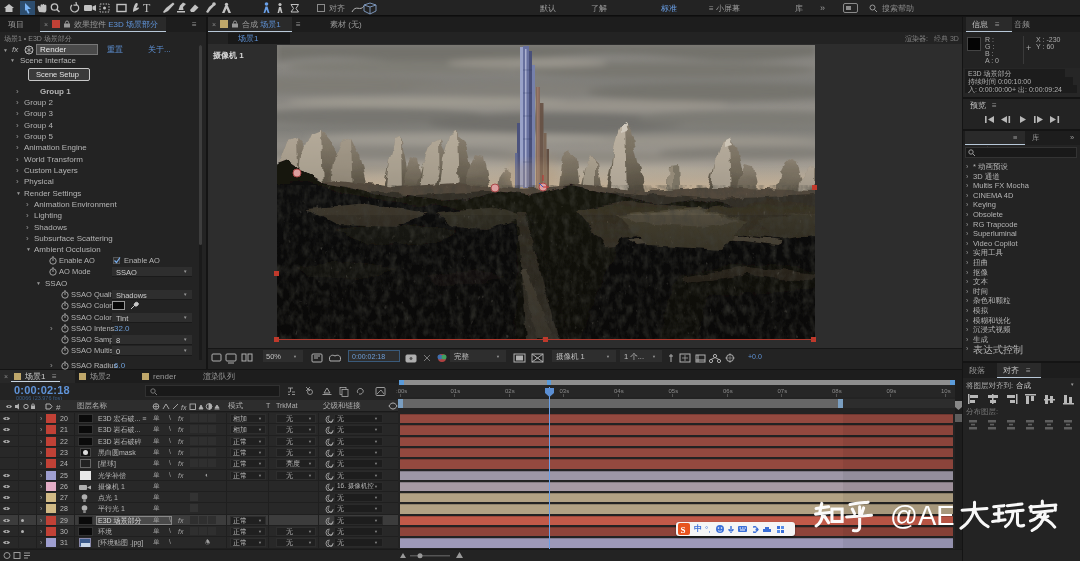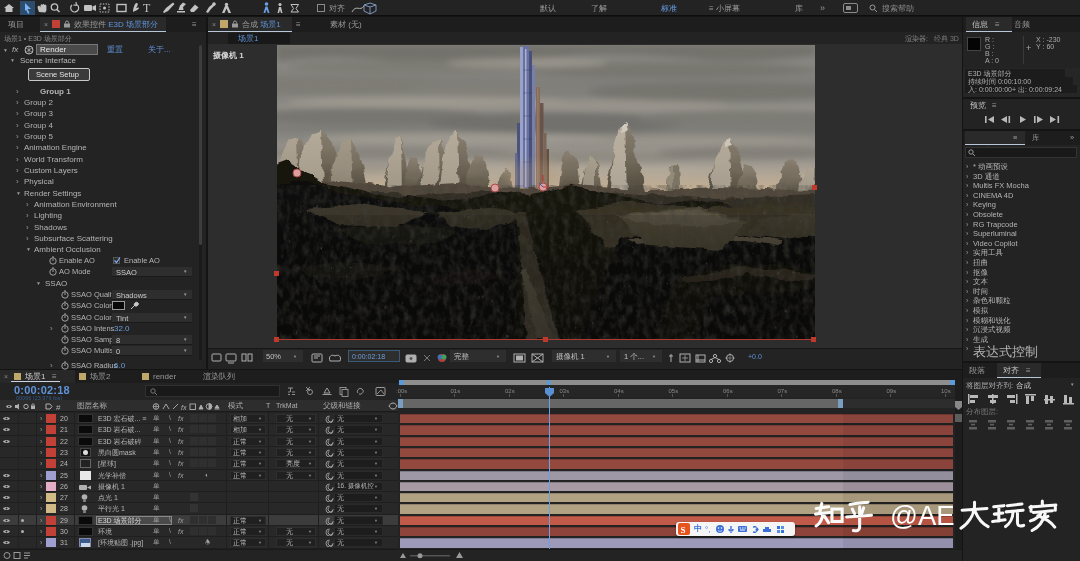--- a/index.html
+++ b/index.html
@@ -594,21 +594,21 @@
 <div class="t" style="left:973px;top:297px;font-size:7.5px;color:#b4b4b4">杂色和颗粒</div>
 <div class="t" style="left:966px;top:307px;font-size:7px;color:#999">›</div>
 <div class="t" style="left:973px;top:307px;font-size:7.5px;color:#b4b4b4">模拟</div>
 <div class="t" style="left:966px;top:317px;font-size:7px;color:#999">›</div>
 <div class="t" style="left:973px;top:317px;font-size:7.5px;color:#b4b4b4">模糊和锐化</div>
 <div class="t" style="left:966px;top:326px;font-size:7px;color:#999">›</div>
 <div class="t" style="left:973px;top:326px;font-size:7.5px;color:#b4b4b4">沉浸式视频</div>
 <div class="t" style="left:966px;top:336px;font-size:7px;color:#999">›</div>
 <div class="t" style="left:973px;top:336px;font-size:7.5px;color:#b4b4b4">生成</div>
 <div class="t" style="left:966px;top:345px;font-size:7px;color:#999">›</div>
-<div class="t" style="left:973px;top:345px;font-size:13px;color:#b4b4b4">表达式控制</div>
+<div class="t" style="left:973px;top:345px;font-size:10px;color:#b4b4b4">表达式控制</div>
 
 <div style="left:963px;top:363px;width:117px;height:198px;background:#232323;"></div>
 <div style="left:963px;top:363px;width:117px;height:15px;background:#1d1d1d;"></div>
 <div class="t" style="left:969px;top:367px;font-size:8px;color:#9a9a9a;">段落</div>
 <div style="left:997px;top:363px;width:44px;height:15px;background:#2a2a2a;border-bottom:1px solid #b8c8d8;"></div>
 <div class="t" style="left:1003px;top:367px;font-size:8px;color:#c8c8c8;">对齐</div>
 <div class="t" style="left:1026px;top:367px;font-size:8px;color:#999;">≡</div>
 <div class="t" style="left:966px;top:382px;font-size:7.5px;color:#b0b0b0;">将图层对齐到:</div>
 <div class="t" style="left:1016px;top:382px;font-size:7.5px;color:#c8c8c8;">合成</div>
 <div class="t" style="left:1070px;top:383px;font-size:4.5px;color:#999;">▼</div>

